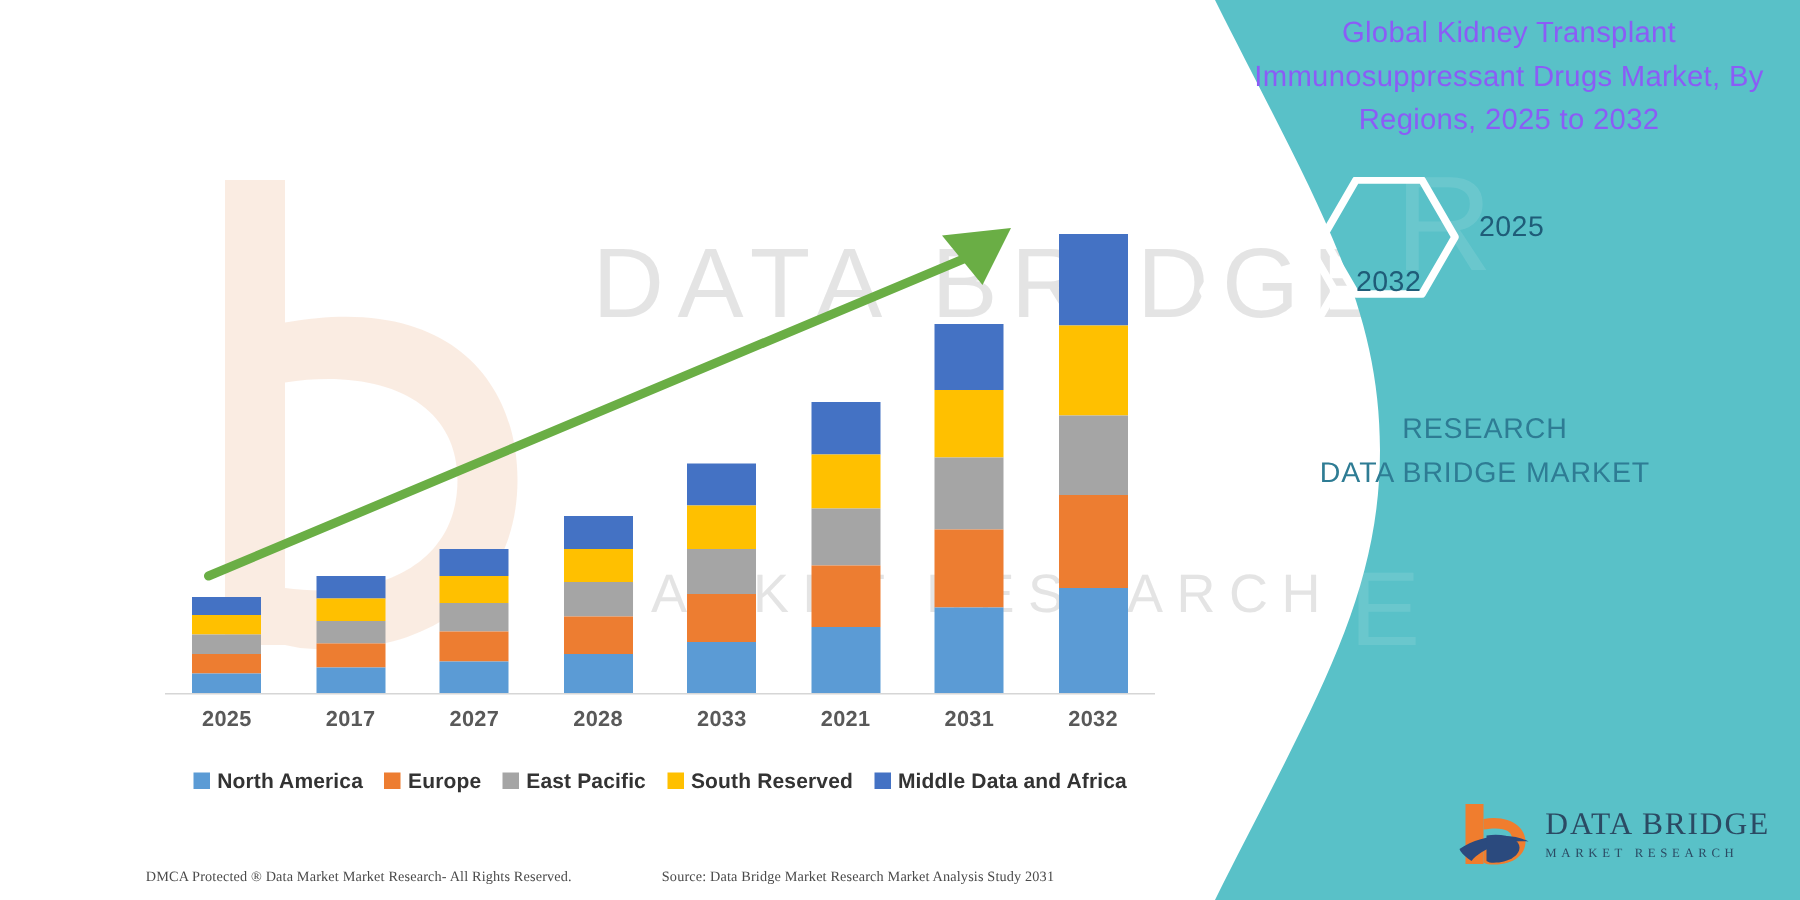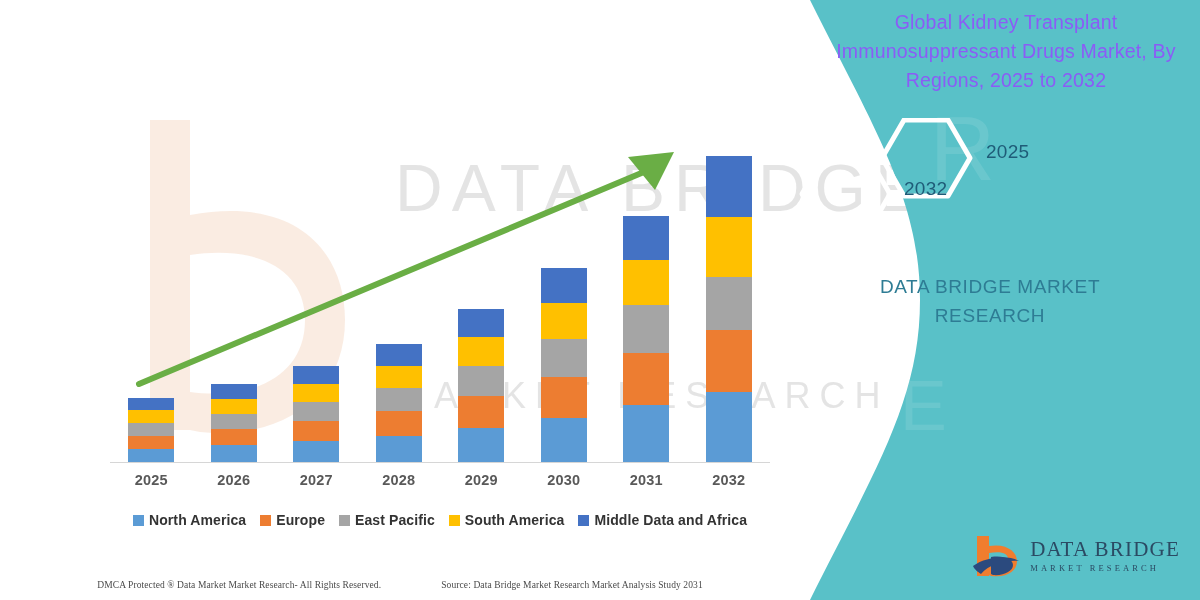--- a/index.html
+++ b/index.html
@@ -218,45 +218,45 @@
     </div>
 
   <svg class="arrow" width="800" height="600" viewBox="0 0 800 600">
     <defs></defs>
     <line x1="139" y1="384" x2="651" y2="169" stroke="#6AAE45" stroke-width="6" stroke-linecap="round"></line>
     <polygon points="674,152 628,157 655,190" fill="#6AAE45"></polygon>
   </svg>
 
   <div class="xlabels" id="xlabels">
       <div>2025</div>
-      <div>2026</div>
+      <div>2017</div>
       <div>2027</div>
       <div>2028</div>
-      <div>2029</div>
-      <div>2030</div>
+      <div>2033</div>
+      <div>2021</div>
       <div>2031</div>
       <div>2032</div>
     </div>
 
   <div class="legend" id="legend">
       <div class="legend-item">
         <span class="legend-swatch" style="background: rgb(91, 155, 213);"></span>
         <span class="legend-label">North America</span>
       </div>
       <div class="legend-item">
         <span class="legend-swatch" style="background: rgb(237, 125, 49);"></span>
         <span class="legend-label">Europe</span>
       </div>
       <div class="legend-item">
         <span class="legend-swatch" style="background: rgb(165, 165, 165);"></span>
         <span class="legend-label">East Pacific</span>
       </div>
       <div class="legend-item">
         <span class="legend-swatch" style="background: rgb(255, 192, 0);"></span>
-        <span class="legend-label">South America</span>
+        <span class="legend-label">South Reserved</span>
       </div>
       <div class="legend-item">
         <span class="legend-swatch" style="background: rgb(68, 114, 196);"></span>
         <span class="legend-label">Middle Data and Africa</span>
       </div>
     </div>
 
   <div class="footer">
     <span>DMCA Protected ® Data Market Market Research- All Rights Reserved.</span>
     <span>Source: Data Bridge Market Research  Market Analysis Study 2031</span>
@@ -278,22 +278,22 @@
 
         <polygon points="112,40 134,2 178,2 200,40 178,78 134,78" transform="translate(-10,0)" fill="none" stroke="#ffffff" stroke-width="5" stroke-linejoin="round"></polygon>
 
         <polygon points="32,76 54,38 98,38 120,76 98,114 54,114" transform="translate(-10,0)" fill="none" stroke="#ffffff" stroke-width="5" stroke-linejoin="round"></polygon>
       </svg>
       <div class="hex-label" style="left:124px;top:60px;">2032</div>
       <div class="hex-label" style="left:206px;top:23px;">2025</div>
     </div>
 
     <div class="brand-line">
+      <div>RESEARCH</div>
       <div>DATA BRIDGE MARKET</div>
-      <div>RESEARCH</div>
     </div>
 
     <div class="logo">
       <div class="logo-mark">
         <svg width="52" height="52" viewBox="0 0 52 52">
           <path d="M8 6 L20 6 L20 46 L8 46 Z" fill="#F07D2E"></path>
           <path d="M20 16 C38 13 48 22 48 31 C48 41 38 48 22 46 L20 45 L20 36 C32 38 39 34 39 29 C39 23 32 21 20 23 Z" fill="#F07D2E"></path>
           <path d="M4 36 C18 26 40 25 50 31 C38 30 20 34 12 44 C9 42 5 39 4 36 Z" fill="#2B4A7E"></path>
           <path d="M22 27 C36 25 44 30 44 35 C44 41 35 46 24 45 L22 44 Z" fill="#2B4A7E"></path>
         </svg>

